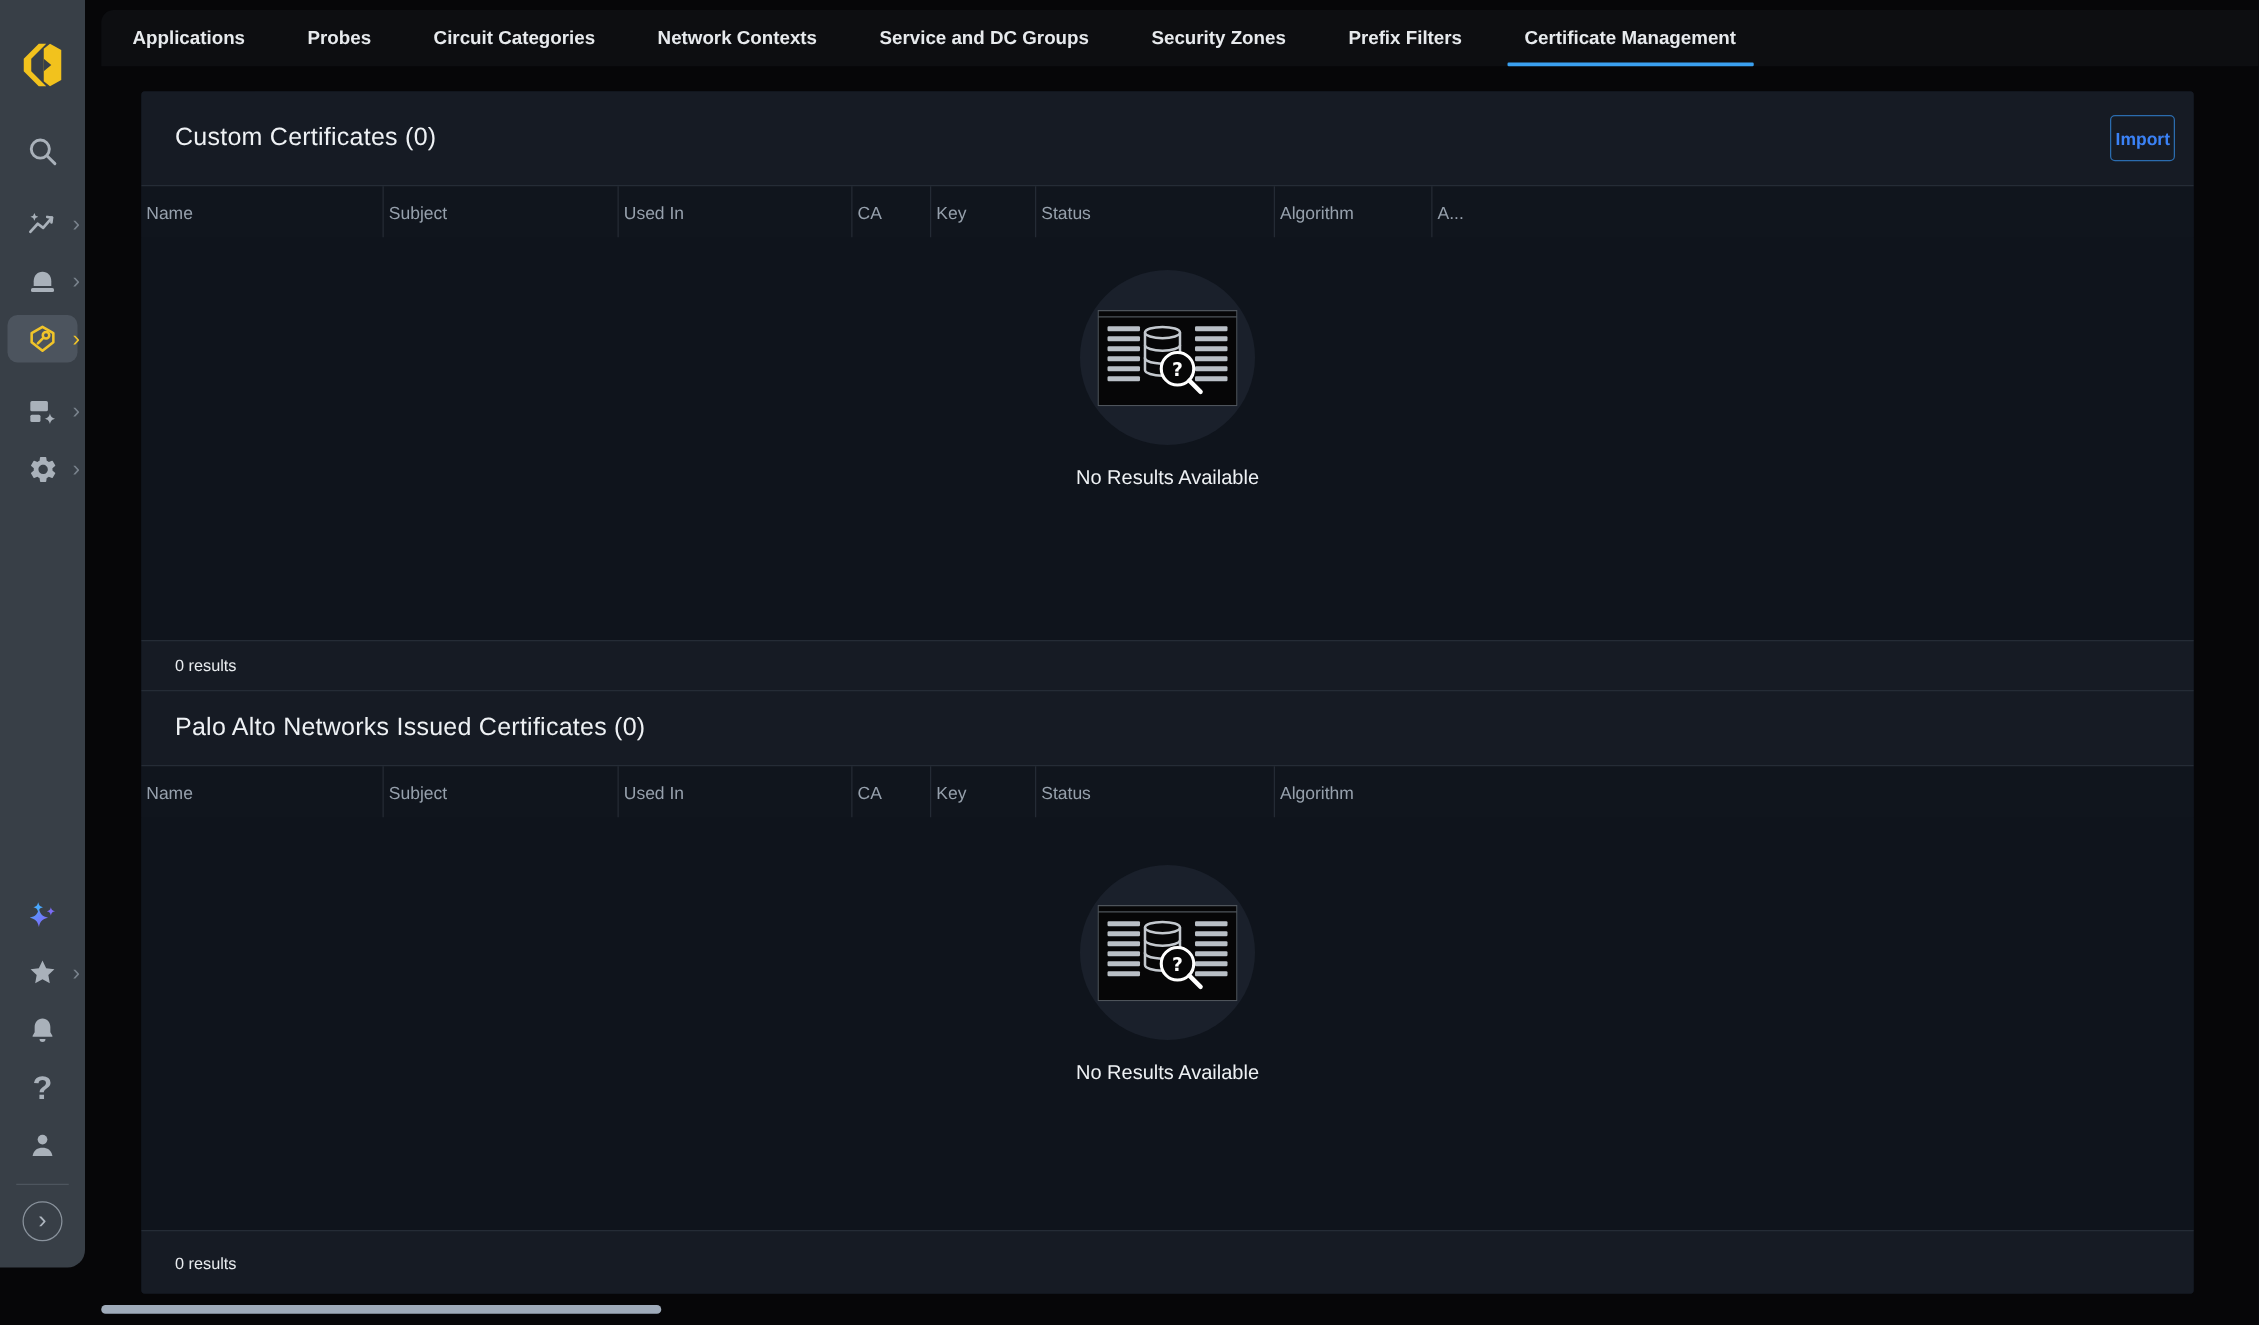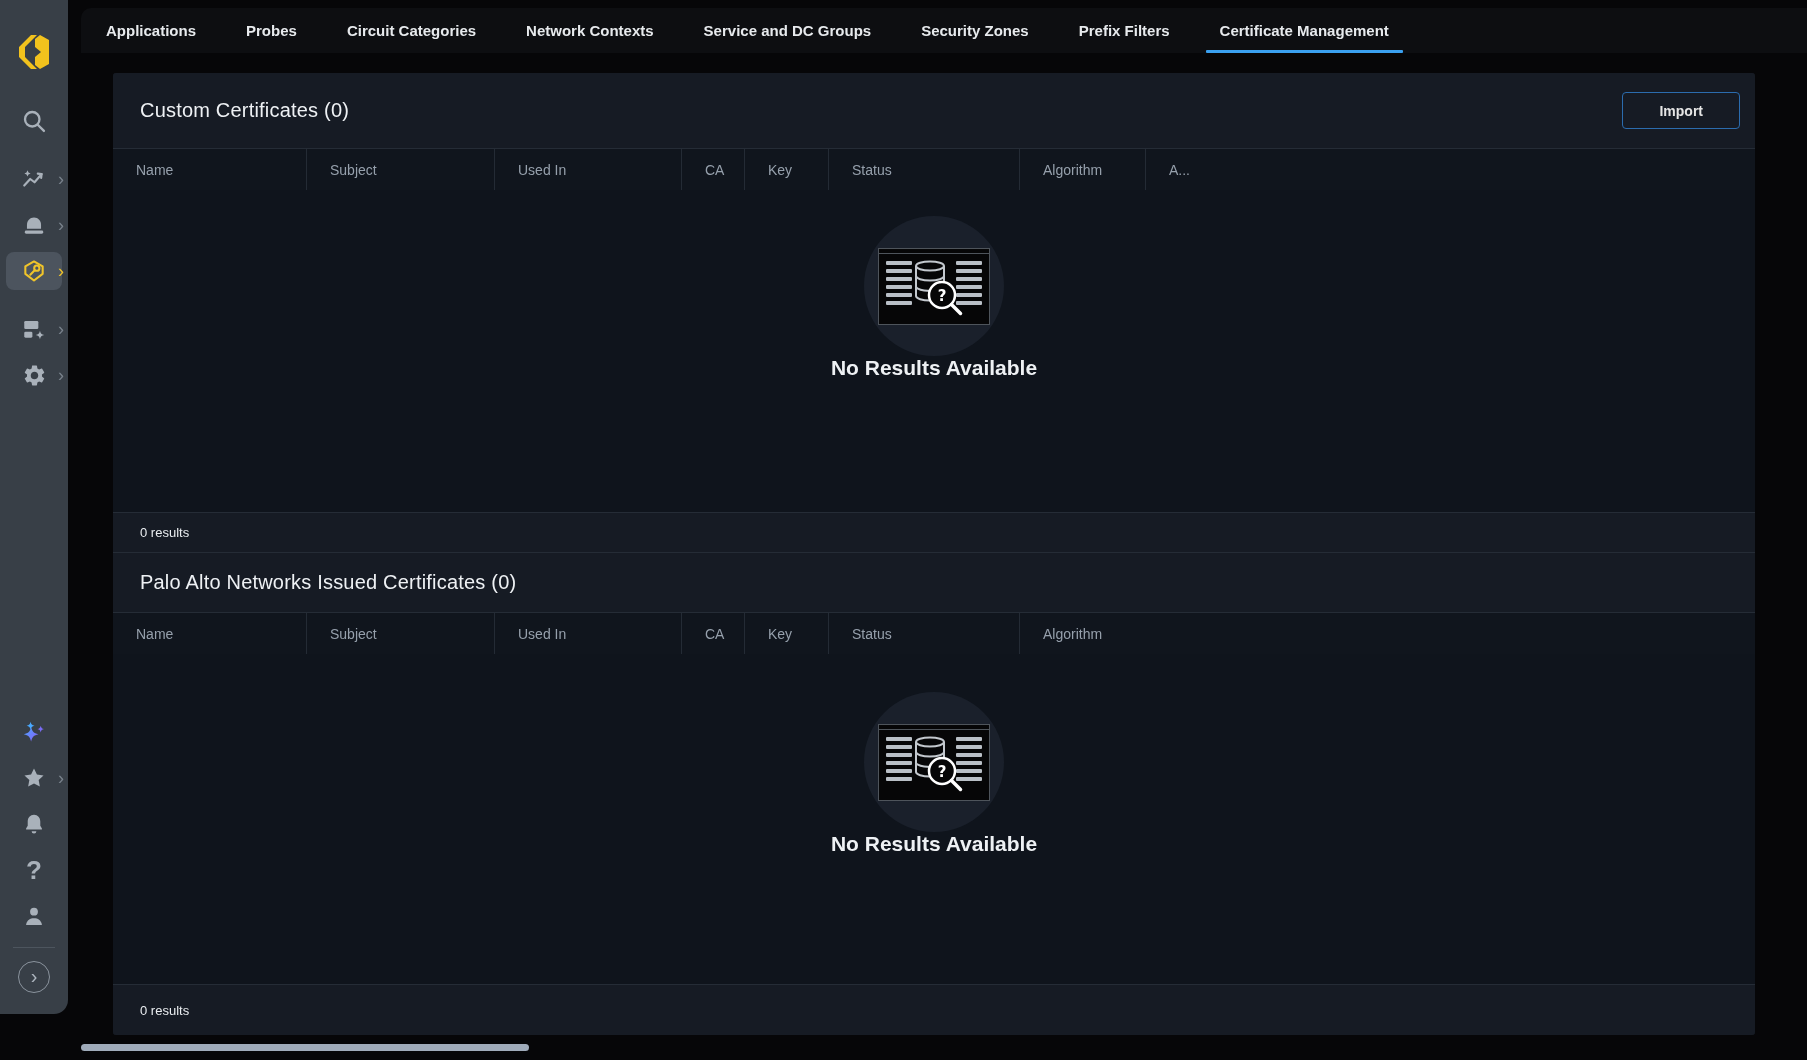--- a/index.html
+++ b/index.html
@@ -65,46 +65,46 @@
     display:flex; flex-direction:column; z-index:3;
   }
   .title-row{
     height:75px; flex:none; background:#161b24;
     display:flex; align-items:center; justify-content:space-between;
     padding:0 15px 0 27px;
   }
   .title-row.second{ height:60px; border-top:1px solid #252c36; }
   .section-title{ color:#eef1f4; font-size:20px; font-weight:500; letter-spacing:.2px; }
   .import-btn{
-    height:37px; padding:0 36px; background:transparent;
+    height:37px; padding:0 3px; background:transparent;
     border:1px solid #2b6cae; border-radius:4px;
-    color:#e5e5e5; font-size:14px; font-weight:600; cursor:pointer;
+    color:#3b82f6; font-size:14px; font-weight:600; cursor:pointer;
     font-family:inherit;
   }
   .cols{
     height:42px; flex:none; display:grid; background:#10151d;
     border-top:1px solid #252c36; color:#96a0ac; font-size:14px;
   }
   .cols-8{ grid-template-columns:193px 188px 187px 63px 84px 191px 126px 1fr; }
   .cols-7{ grid-template-columns:193px 188px 187px 63px 84px 191px 1fr; }
-  .col{ display:flex; align-items:center; padding-left:23px; cursor:pointer; overflow:hidden; white-space:nowrap; }
+  .col{ display:flex; align-items:center; padding-left:4px; cursor:pointer; overflow:hidden; white-space:nowrap; }
   .col:first-child{ }
   .col + .col{ border-left:1px solid #242b35; }
   .tbody{
     height:322px; flex:none; background:#0f141c;
     display:flex; justify-content:center;
   }
   .tbody.second{ height:330px; }
   .empty{ display:flex; flex-direction:column; align-items:center; margin-top:26px; }
   .tbody.second .empty{ margin-top:38px; }
   .art{
     width:140px; height:140px; border-radius:50%; background:#1a202b;
     display:flex; align-items:center; justify-content:center;
   }
-  .empty-text{ font-size:21px; color:#eef1f4;font-weight:bold; }
+  .empty-text{ margin-top:18px; font-size:16px; color:#eef1f4; }
   .results-row{
     height:40px; flex:none; background:#161b24; border-top:1px solid #252c36;
     display:flex; align-items:center; padding-left:27px;
     color:#e9ecef; font-size:13px;
   }
   .results-row.last{ flex:1; }
 
   
   .hscroll-thumb{
     position:absolute; left:81px; bottom:9px; width:448px; height:7px;

